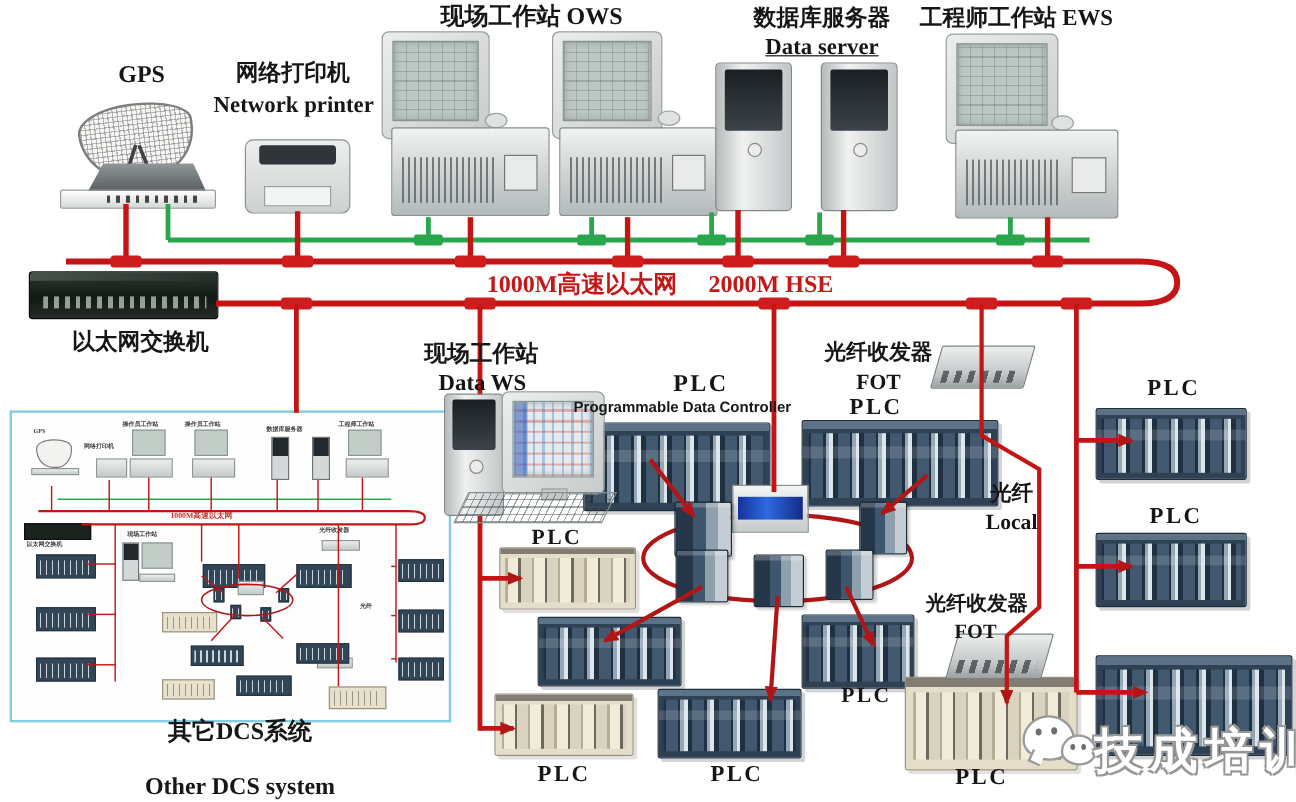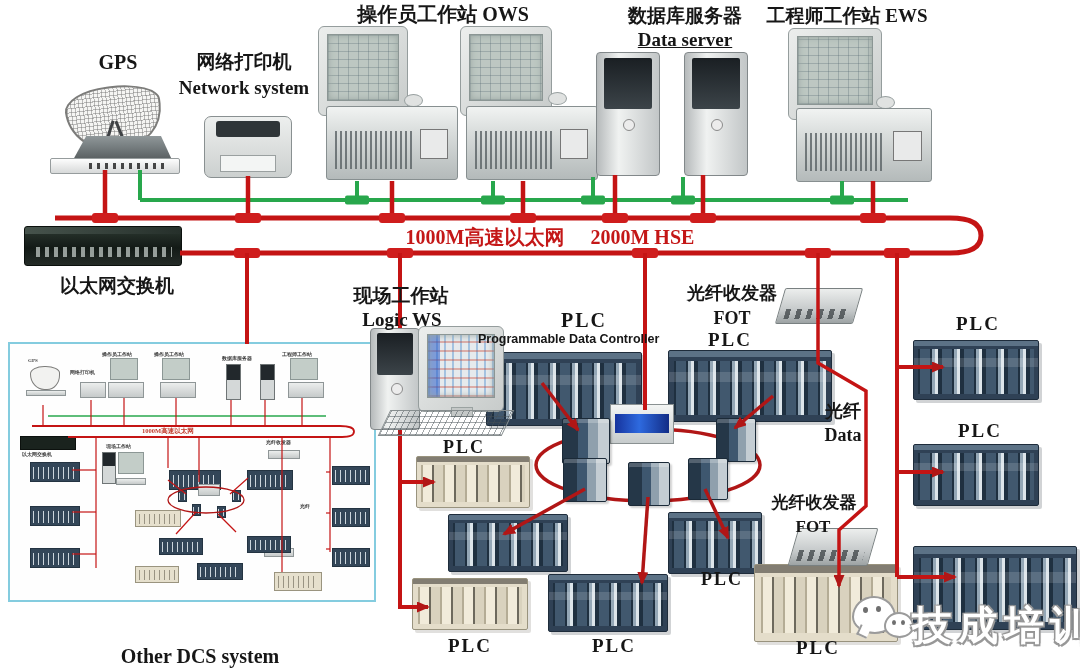--- a/index.html
+++ b/index.html
@@ -336,58 +336,59 @@
         <path d="M330,549 H326"></path>
       <path d="M186,494 L168,480"></path>
         <path d="M230,494 L248,478"></path>
       <path d="M196,512 L176,534"></path>
         <path d="M218,514 L236,532"></path>
     </g>
   </svg>
 
   <div class="lbl" style="left:88px;top:52px;width:60px;font-size:20px;">GPS</div>
   <div class="lbl" style="left:192px;top:52px;width:104px;">网络打印机</div>
-  <div class="lbl" style="left:178px;top:78px;width:132px;">Network system</div>
-  <div class="lbl" style="left:348px;top:4px;width:190px;font-size:20px;">操作员工作站  OWS</div>
+  <div class="lbl" style="left:178px;top:78px;width:132px;">Network printer</div>
+  <div class="lbl" style="left:348px;top:4px;width:190px;font-size:20px;">现场工作站  OWS</div>
   <div class="lbl" style="left:618px;top:6px;width:134px;">数据库服务器</div>
   <div class="lbl" style="left:630px;top:30px;width:110px;text-decoration:underline;">Data server</div>
   <div class="lbl" style="left:762px;top:6px;width:170px;">工程师工作站  EWS</div>
 
   <div class="lbl red-lbl" style="left:380px;top:227px;width:340px;font-size:20px;">
     <span>1000M高速以太网</span>
     <span>2000M HSE</span>
   </div>
 
   <div class="lbl" style="left:50px;top:276px;width:134px;">以太网交换机</div>
 
   <div class="lbl" style="left:342px;top:286px;width:118px;">现场工作站</div>
-  <div class="lbl" style="left:354px;top:310px;width:96px;">Logic WS</div>
+  <div class="lbl" style="left:354px;top:310px;width:96px;">Data WS</div>
 
   <div class="lbl" style="left:552px;top:310px;width:64px;font-size:20px;letter-spacing:2px;">PLC</div>
   <div class="lbl" style="left:478px;top:333px;width:168px;font-size:12.5px;font-family:'Liberation Sans',sans-serif;">Programmable Data Controller</div>
   <div class="lbl" style="left:698px;top:330px;width:64px;letter-spacing:2px;">PLC</div>
 
   <div class="lbl" style="left:680px;top:284px;width:104px;font-size:18px;">光纤收发器</div>
   <div class="lbl" style="left:708px;top:309px;width:48px;font-size:18px;">FOT</div>
 
   <div class="lbl" style="left:944px;top:314px;width:68px;letter-spacing:2px;">PLC</div>
   <div class="lbl" style="left:946px;top:421px;width:68px;letter-spacing:2px;">PLC</div>
 
   <div class="lbl" style="left:820px;top:402px;width:46px;font-size:18px;">光纤</div>
-  <div class="lbl" style="left:815px;top:426px;width:56px;font-size:18px;">Data</div>
+  <div class="lbl" style="left:815px;top:426px;width:56px;font-size:18px;">Local</div>
 
   <div class="lbl" style="left:764px;top:494px;width:100px;font-size:17px;">光纤收发器</div>
   <div class="lbl" style="left:788px;top:518px;width:50px;font-size:17px;">FOT</div>
 
   <div class="lbl" style="left:436px;top:438px;width:56px;font-size:18px;letter-spacing:2px;">PLC</div>
   <div class="lbl" style="left:440px;top:636px;width:60px;letter-spacing:2px;">PLC</div>
   <div class="lbl" style="left:584px;top:636px;width:60px;letter-spacing:2px;">PLC</div>
   <div class="lbl" style="left:692px;top:570px;width:60px;font-size:18px;letter-spacing:2px;">PLC</div>
   <div class="lbl" style="left:788px;top:638px;width:60px;letter-spacing:2px;">PLC</div>
 
+  <div class="lbl" style="left:124px;top:600px;width:152px;font-size:20px;">其它DCS系统</div>
   <div class="lbl" style="left:110px;top:646px;width:180px;font-size:20px;">Other DCS system</div>
 
   <div id="watermark" style="left:850px;top:590px;width:220px;height:64px;">
     <div class="wm-bub" style="left:2px;top:6px;width:40px;height:34px;">
       <div class="eye" style="left:9px;top:9px;"></div>
       <div class="eye" style="left:22px;top:8px;"></div>
     </div>
     <div class="wm-tail" style="left:8px;top:36px;"></div>
     <div class="wm-bub" style="left:34px;top:22px;width:26px;height:22px;">
       <div class="eye" style="left:6px;top:6px;width:4px;height:5px;"></div>

